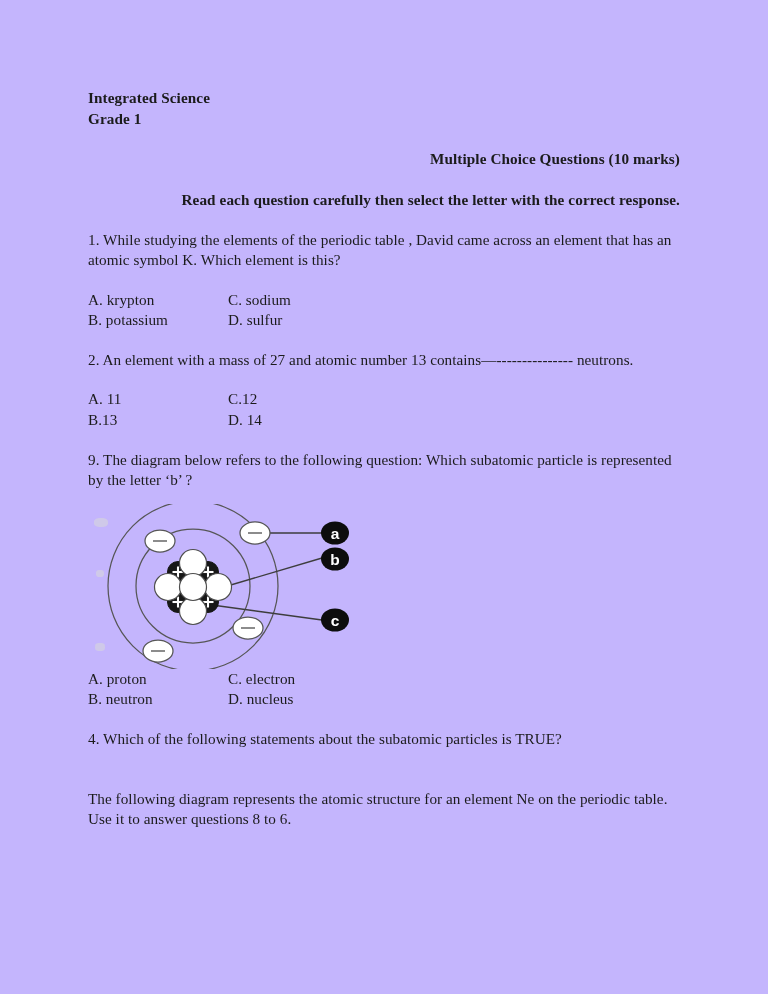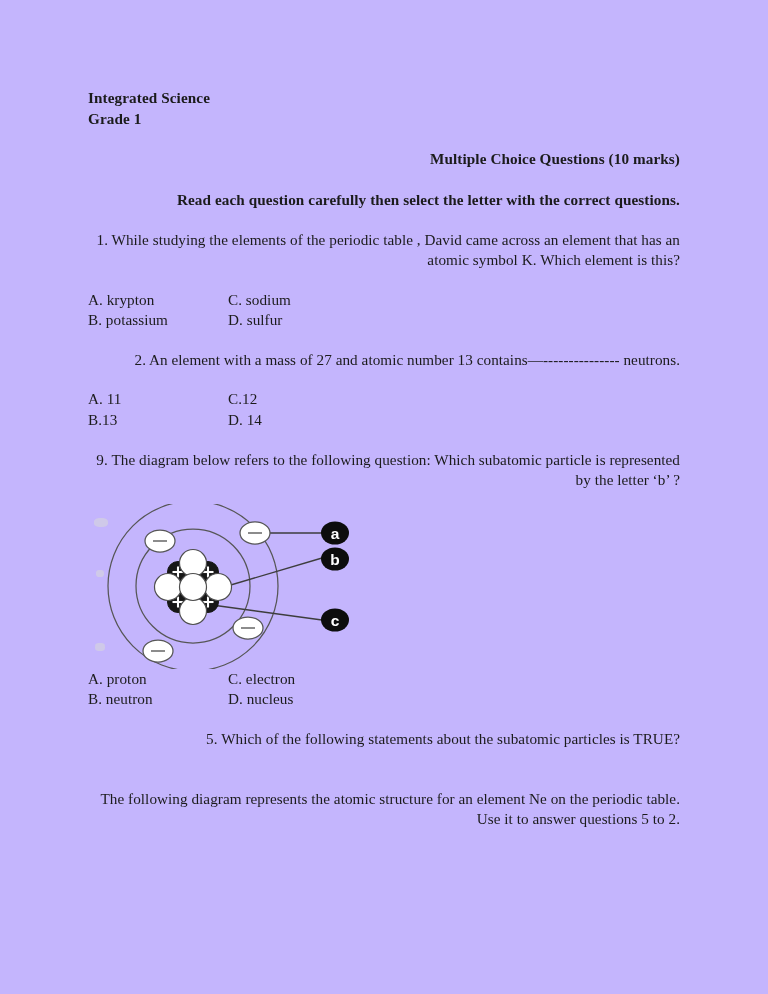--- a/index.html
+++ b/index.html
@@ -39,21 +39,21 @@
     font-weight: bold;
     font-size: 15.2px;
     line-height: 20.5px;
     letter-spacing: 0.1px;
     text-align: right;
   }
   .para {
     font-size: 15.2px;
     line-height: 20.3px;
     letter-spacing: 0.05px;
-    text-align: right;
+    text-align: left;
   }
   .spacer-lg { height: 20px; }
   .spacer-md { height: 19px; }
   .spacer-sm { height: 13px; }
 
   
   .options {
     font-size: 15.2px;
     line-height: 20.3px;
     letter-spacing: 0.05px;
@@ -94,21 +94,21 @@
       <div class="hdr-line">Integrated Science</div>
       <div class="hdr-line">Grade 1</div>
     </div>
 
     <div class="spacer-lg"></div>
 
     <div class="block-bold">Multiple Choice Questions (10 marks)</div>
 
     <div class="spacer-lg"></div>
 
-    <div class="block-bold">Read each question carefully then select the letter with the correct questions.</div>
+    <div class="block-bold">Read each question carefully then select the letter with the correct response.</div>
 
     <div class="spacer-lg"></div>
 
     <div>
       <div class="para">1. While studying the elements of the periodic table , David came across an element that has an</div>
       <div class="para">atomic symbol K. Which element is this?</div>
       <div class="spacer-md"></div>
       <div class="options opt-narrow">
         <div class="opt-row">
           <span class="opt-a">A. krypton</span>
@@ -238,25 +238,25 @@
         <div class="opt-row">
           <span class="opt-a">B. neutron</span>
           <span class="opt-b">D. nucleus</span>
         </div>
       </div>
     </div>
 
     <div class="spacer-lg"></div>
 
     <div>
-      <div class="para">5. Which of the following statements about the subatomic particles is TRUE?</div>
+      <div class="para">4. Which of the following statements about the subatomic particles is TRUE?</div>
       <div class="spacer-md"></div>
     </div>
 
     <div class="spacer-lg"></div>
 
     <div>
       <div class="para">The following diagram represents the atomic structure for an element Ne on the periodic table.</div>
-      <div class="para">Use it to answer questions 5 to 2.</div>
+      <div class="para">Use it to answer questions 8 to 6.</div>
     </div>
 
   </div>
 </div>
 
 </body></html>

